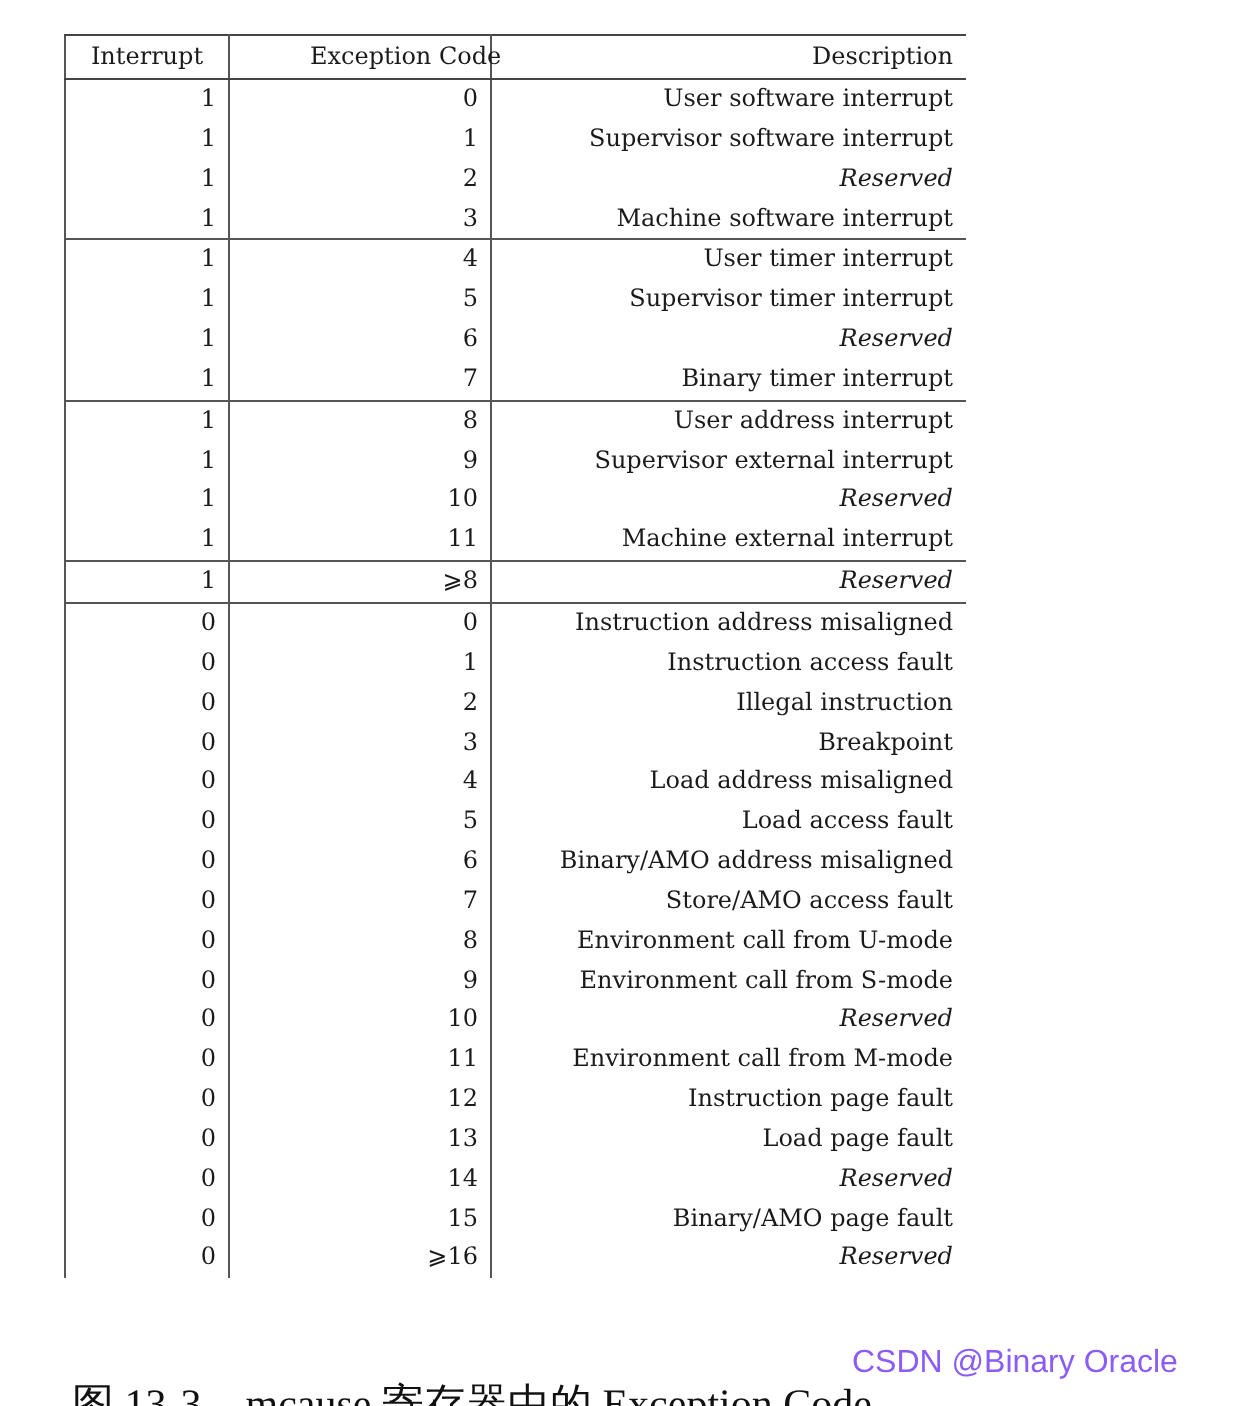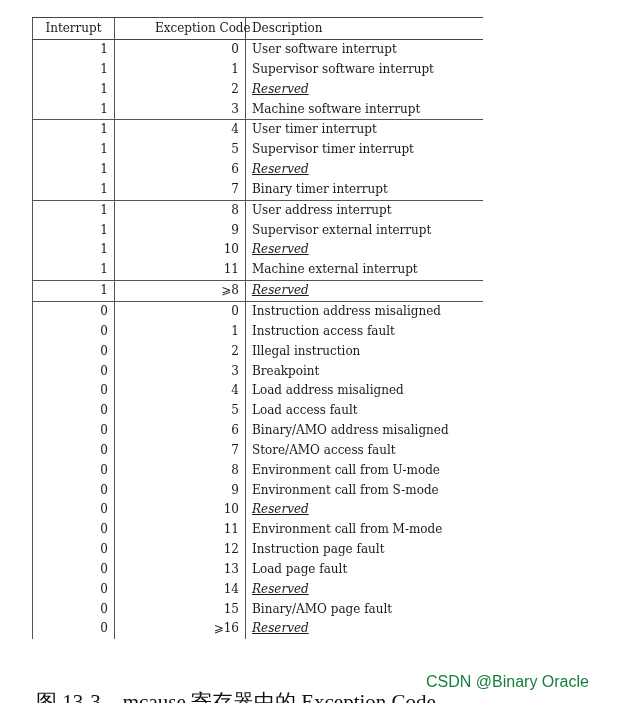--- a/index.html
+++ b/index.html
@@ -40,40 +40,40 @@
     thead th {
       border-top: 1.5px solid #444;
       border-bottom: 1.5px solid #444;
       height: 21px;
       line-height: 21px;
     }
     th.h-int, td.int { text-align: right; border-left: 1.5px solid #555; border-right: 1.5px solid #555; }
     th.h-code, td.code { text-align: right; border-right: 1.5px solid #555; padding-left: 40px; }
     th.h-int { text-align: center; }
     th.h-code { text-align: center; }
-    th.h-desc, td.desc { text-align: left; }
+    th.h-desc, td.desc { text-align: right; }
     tr.grp-end td { border-bottom: 1.5px solid #555; }
-    td.desc.italic { font-style: italic; text-decoration: underline; }
+    td.desc.italic { font-style: italic; }
     .caption {
       position: absolute;
       left: 36px;
       top: 688px;
       font-family: "Liberation Serif", "DejaVu Serif", serif;
       font-size: 21px;
       color: #111;
       white-space: nowrap;
     }
     .caption .fig-num { margin-right: 22px; }
     .watermark {
       position: absolute;
       left: 426px;
       top: 673px;
       font-family: "Liberation Sans", "DejaVu Sans", sans-serif;
       font-size: 16px;
-      color: #15803d;
+      color: #8b5cf6;
       white-space: nowrap;
     }
   </style>
 </head>
 <body>
 
 <div class="table-wrap">
   <table>
     <colgroup>
       <col class="c-int">

